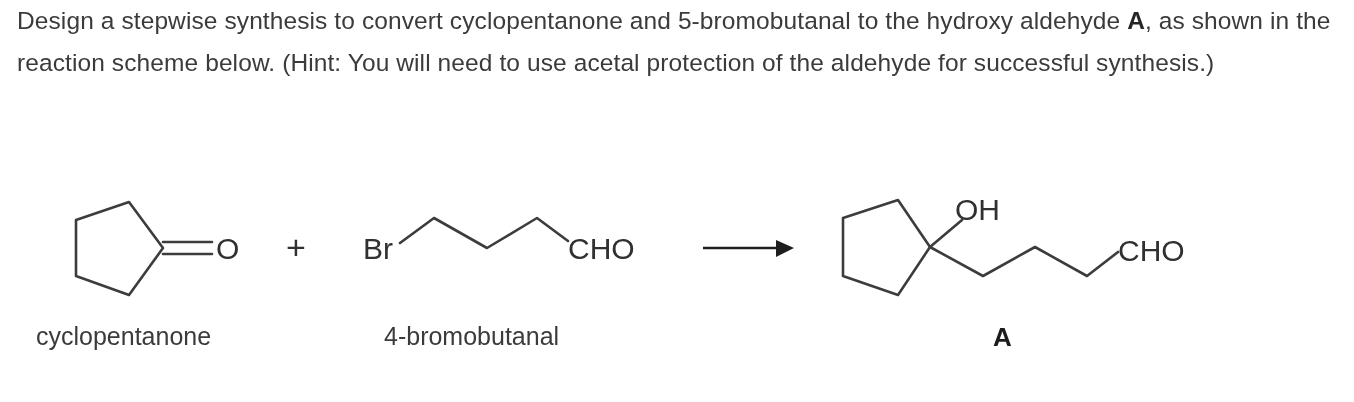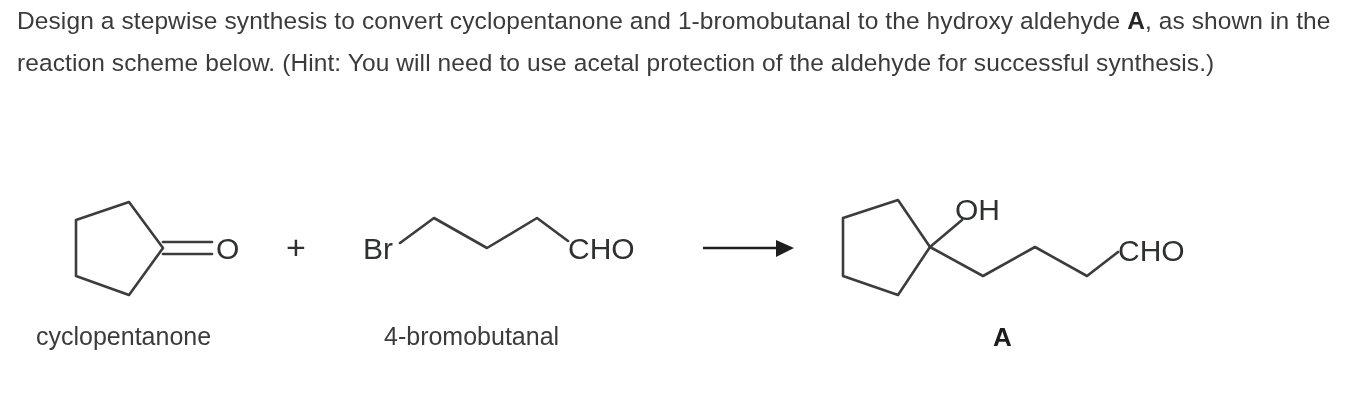--- a/index.html
+++ b/index.html
@@ -68,21 +68,21 @@
     stroke-width: 2.6;
     fill: none;
   }
   .arrow-head {
     fill: #1e1e1e;
   }
 </style>
 </head>
 <body>
 
-<div id="question-text"><span>Design a stepwise synthesis to convert cyclopentanone and 1-bromobutanal to the hydroxy aldehyde </span><b>A</b><span>, as shown in the reaction scheme below. (Hint: You will need to use acetal protection of the aldehyde for successful synthesis.)</span></div>
+<div id="question-text"><span>Design a stepwise synthesis to convert cyclopentanone and 5-bromobutanal to the hydroxy aldehyde </span><b>A</b><span>, as shown in the reaction scheme below. (Hint: You will need to use acetal protection of the aldehyde for successful synthesis.)</span></div>
 
 <svg id="scheme" viewBox="0 0 1354 262">
 
   <g>
     <path class="bond" d="M 163,108 L 129,62 L 76,80 L 76,136 L 129,155 Z"></path>
     <line class="bond" x1="163" y1="102" x2="212" y2="102"></line>
     <line class="bond" x1="163" y1="114" x2="212" y2="114"></line>
     <text class="atom-label" x="216" y="119">O</text>
     <text class="struct-label" x="36" y="205">cyclopentanone</text>
   </g>

